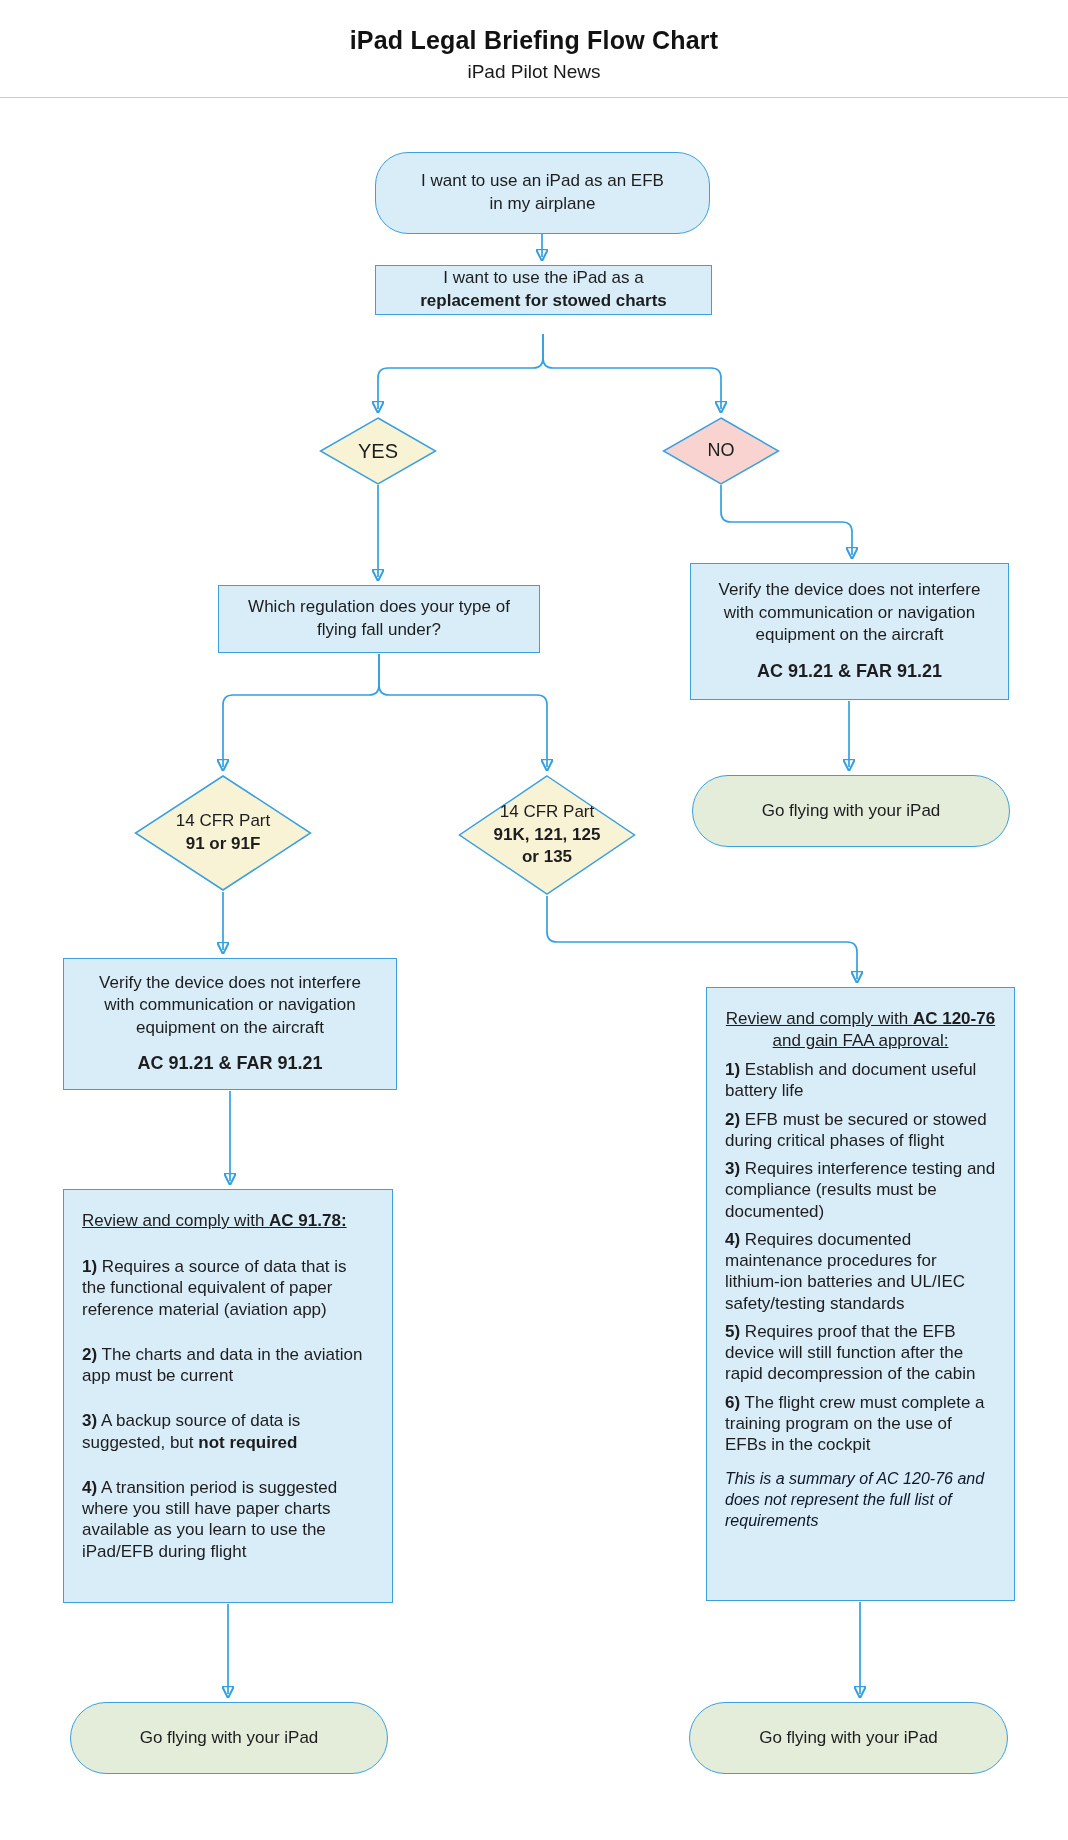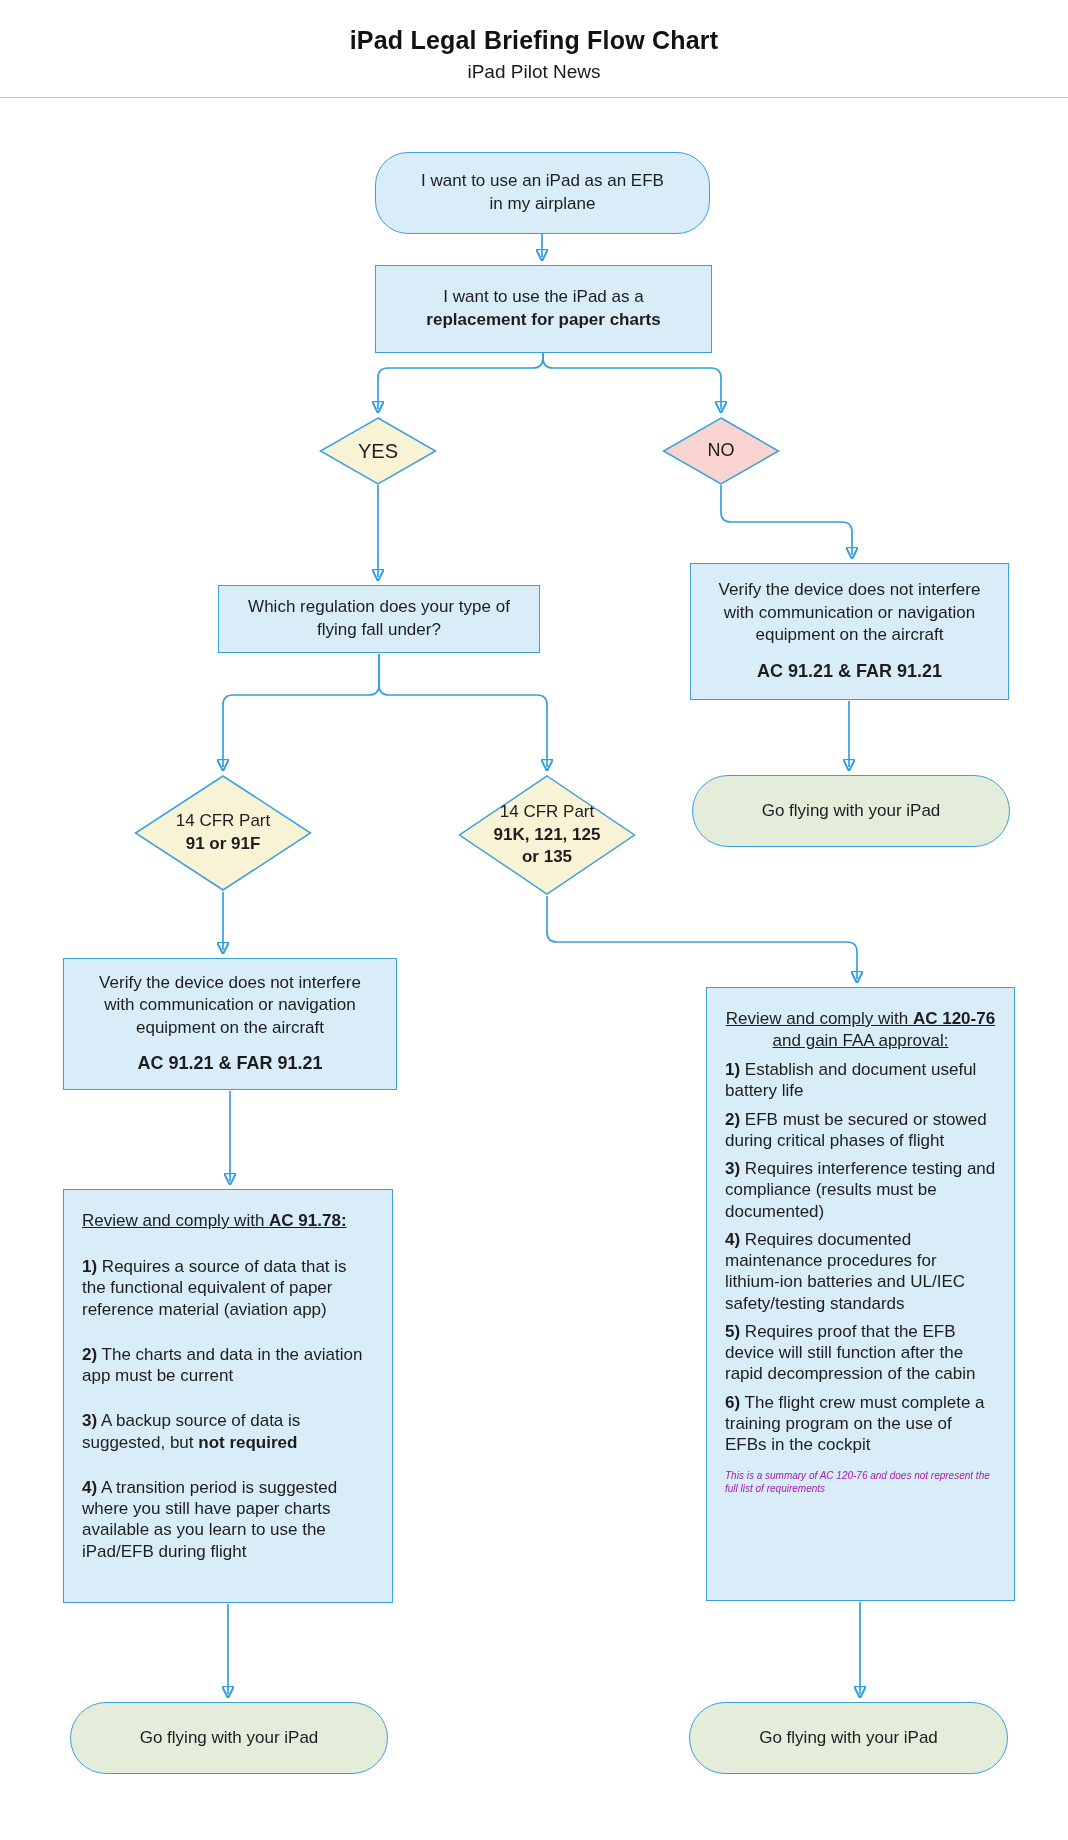--- a/index.html
+++ b/index.html
@@ -31,25 +31,25 @@
   .verify .vbold { margin-top:13px; font-size:18px; font-weight:bold; }
 
   
   .bigbox { position:absolute; background:#d9edf8; border:1.5px solid #3ba0dd; font-size:17px;
             line-height:1.25; text-align:left; padding:20px 18px; }
   .bb-heading { line-height:1.3; }
   .bb-heading.center { text-align:center; }
   .u { text-decoration:underline; }
   .bb-item { margin-top:7px; }
   #ac9178 .bb-item { margin-top:24px; }
-  .footnote { margin-top:14px; font-size:10px; font-style:italic; color:#a21caf; line-height:1.3; }
+  .footnote { margin-top:14px; font-size:16px; font-style:italic; color:#0f172a; line-height:1.3; }
 
   
   #start-pill { left:375px; top:152px; width:335px; height:82px; border-radius:33px; }
-  #paper-box  { left:375px; top:265px; width:337px; height:88px; }
+  #paper-box  { left:375px; top:265px; width:337px; height:50px; }
   #yes-d      { left:319px; top:417px; width:118px; height:68px; font-size:20px; }
   #no-d       { left:662px; top:417px; width:118px; height:68px; font-size:18px; }
   #which-box  { left:218px; top:585px; width:322px; height:68px; }
   #verify-right { left:690px; top:563px; width:319px; height:137px; }
   #go-right   { left:692px; top:775px; width:318px; height:72px; }
   #p91-d      { left:134px; top:775px; width:178px; height:116px; }
   #p121-d     { left:458px; top:775px; width:178px; height:120px; }
   #verify-left { left:63px; top:958px; width:334px; height:132px; }
   #ac9178     { left:63px;  top:1189px; width:330px; height:414px; }
   #ac12076    { left:706px; top:987px;  width:309px; height:614px; }
@@ -92,21 +92,21 @@
     <path marker-end="url(#arrow)" d="M860,1602 L860,1694"></path>
   </svg>
 
   <div class="node pill" id="start-pill">
     <span>I want to use an iPad as an EFB</span>
     <span>in my airplane</span>
   </div>
 
   <div class="node boxy" id="paper-box">
     <span>I want to use the iPad as a</span>
-    <b>replacement for paper charts</b>
+    <b>replacement for stowed charts</b>
   </div>
 
   <div class="node diamond" id="yes-d">
     <svg class="shape" viewBox="0 0 118 68" preserveAspectRatio="none">
       <polygon points="59,1 116.5,34 59,67 1.5,34" fill="#f9f3d6" stroke="#3ba0dd" stroke-width="1.5"></polygon>
     </svg>
     <span class="dtext">YES</span>
   </div>
 
   <div class="node diamond" id="no-d">

